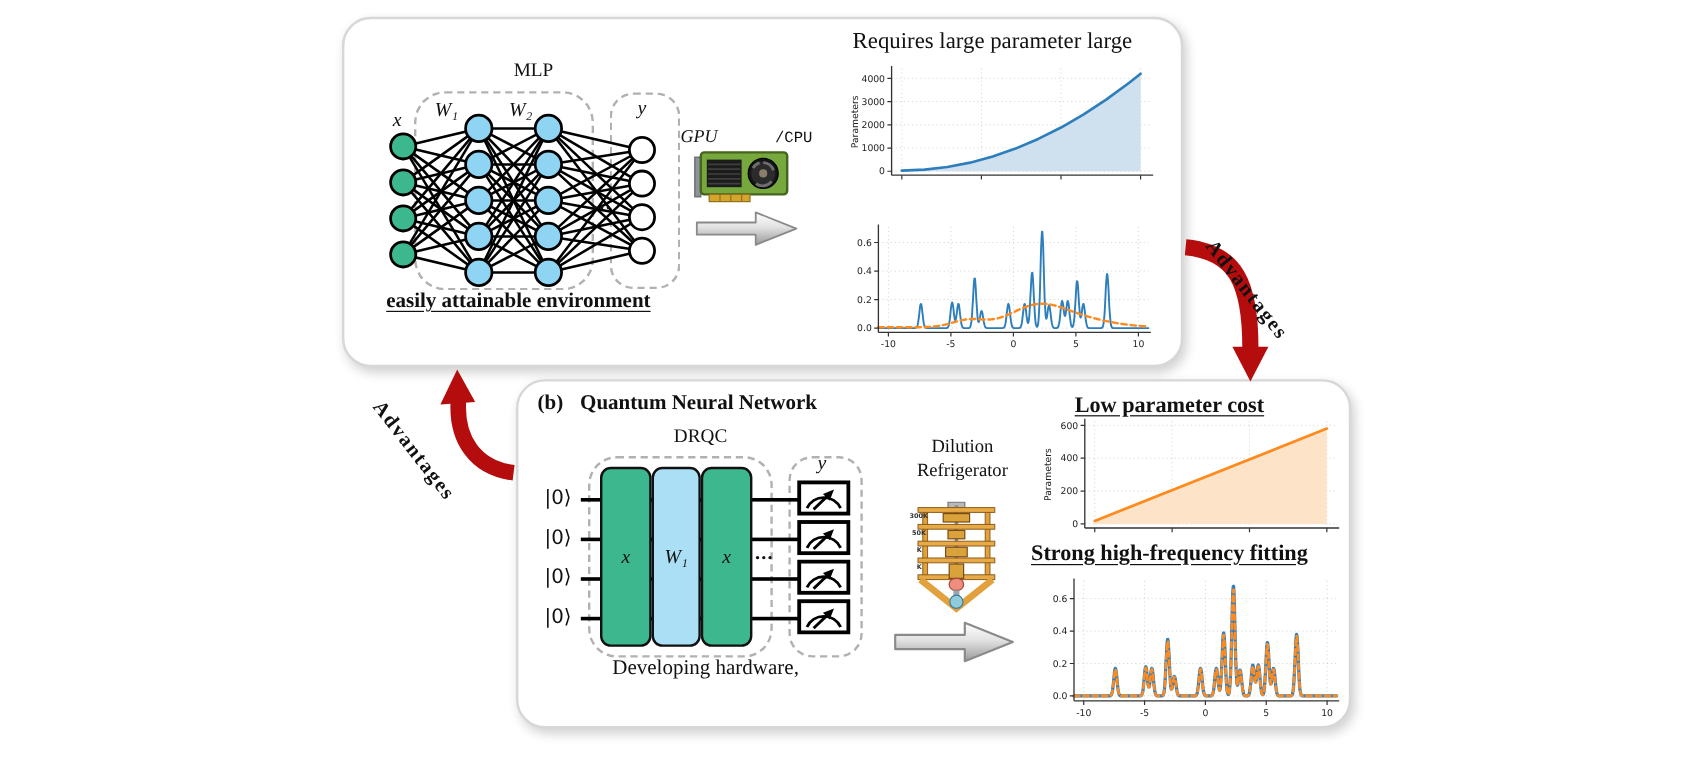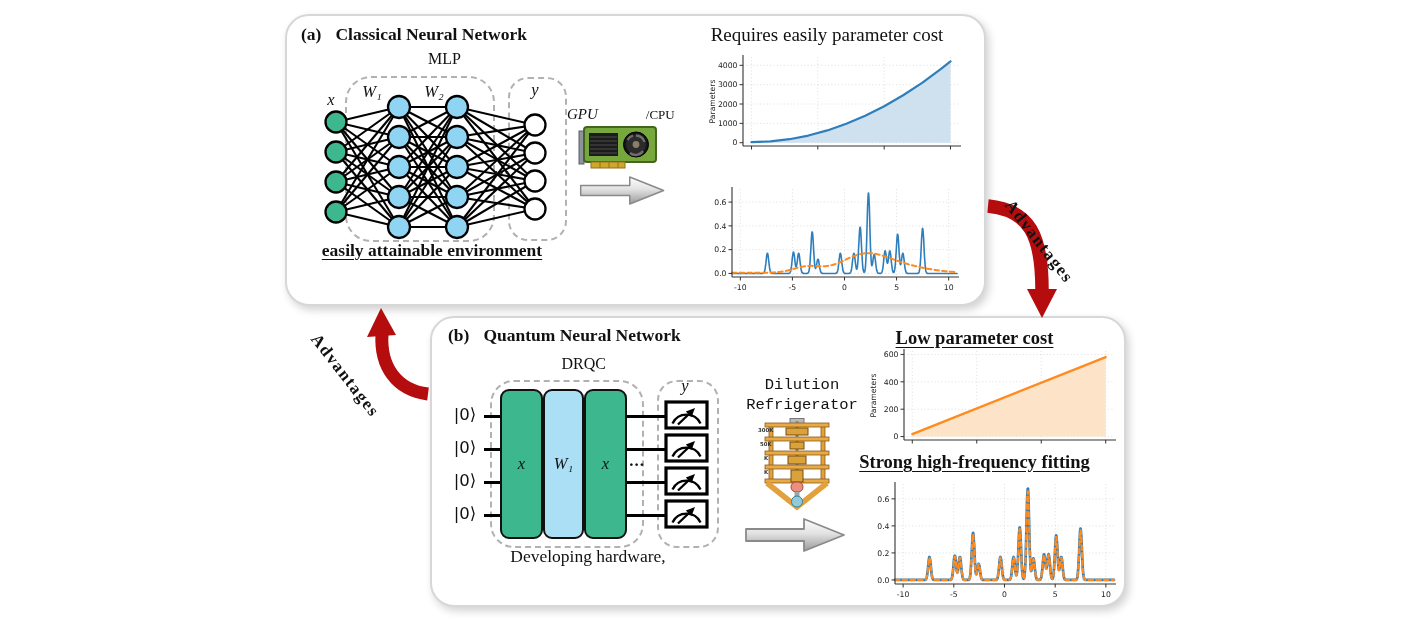--- a/index.html
+++ b/index.html
@@ -21,44 +21,41 @@
   .chart-title.bu{font-weight:bold;font-size:18.5px;text-decoration:underline;text-underline-offset:3px;}
   .gate{position:absolute;border:2.6px solid #111;border-radius:9px;display:flex;
         align-items:center;justify-content:center;font-style:italic;font-size:16.5px;}
   .wire{position:absolute;height:2.5px;background:#000;}
   .qubit{position:absolute;font-size:16.5px;text-align:center;
          font-family:"DejaVu Sans","Liberation Serif",sans-serif;}
   .adv{position:absolute;font-weight:bold;font-size:17px;letter-spacing:1.5px;white-space:nowrap;
        transform:rotate(52deg);transform-origin:left top;}
   .gpu-lbl{position:absolute;font-size:14.5px;text-align:center;white-space:nowrap;}
   .gpu-lbl .it{font-style:italic;font-size:15px;}
-  .gpu-lbl .up{font-family:Liberation Serif, serif;font-size:13px;padding-left:48px;}
+  .gpu-lbl .up{font-family:Liberation Mono, monospace;font-size:13px;padding-left:48px;}
   .fridge-lbl{position:absolute;text-align:center;font-size:15.5px;line-height:20px;}
   svg{display:block;}
 </style>
 </head>
 <body>
 
 <div class="canvas">
 
   <svg width="0" height="0" style="position:absolute" aria-hidden="true">
     <defs>
       <linearGradient id="arrGrad" x1="0" y1="0" x2="0" y2="1">
         <stop offset="0" stop-color="#ffffff"></stop>
         <stop offset="0.45" stop-color="#e2e2e2"></stop>
         <stop offset="1" stop-color="#9b9b9b"></stop>
       </linearGradient>
     </defs>
   </svg>
 
   <div class="panel" style="left:285px;top:14px;width:697px;height:288px;">
 
-    <div class="ptitle" style="left:14px;top:8px;">
-      <span class="tag">(a)</span><span>Classical Neural Network</span>
-    </div>
 
     <div class="plainlbl" style="left:88px;top:34px;width:86px;">MLP</div>
 
     <div class="dashedbox" style="left:58px;top:60px;width:146px;height:162px;border-radius:26px;"></div>
     <div class="dashedbox" style="left:221px;top:61px;width:55px;height:160px;border-radius:20px;"></div>
 
     <svg class="abs" style="left:15px;top:54px;" width="268" height="176">
         <line x1="34" y1="52" x2="97" y2="37" stroke="#000" stroke-width="2.1"></line>
         <line x1="34" y1="52" x2="97" y2="67" stroke="#000" stroke-width="2.1"></line>
         <line x1="34" y1="52" x2="97" y2="97" stroke="#000" stroke-width="2.1"></line>
@@ -176,21 +173,21 @@
       <rect x="14" y="38" width="34" height="6" fill="#d2a62c" stroke="#93701a"></rect>
       <line x1="23" y1="38" x2="23" y2="44" stroke="#93701a"></line>
       <line x1="32" y1="38" x2="32" y2="44" stroke="#93701a"></line>
       <line x1="41" y1="38" x2="41" y2="44" stroke="#93701a"></line>
     </svg>
 
     <svg class="abs" style="left:292px;top:158px;" width="88" height="33" viewBox="0 0 104 38">
       <polygon points="2,13 60,13 60,3 100,19 60,35 60,25 2,25" fill="url(#arrGrad)" stroke="#8a8a8a" stroke-width="1.8" stroke-linejoin="round"></polygon>
     </svg>
 
-    <div class="chart-title" style="left:400px;top:8px;width:280px;">Requires easily parameter cost</div>
+    <div class="chart-title" style="left:400px;top:8px;width:280px;">Requires large parameter large</div>
     <svg class="abs" style="left:420px;top:36px;" width="258" height="103">
         <line x1="44.526315789473685" y1="5" x2="44.526315789473685" y2="94" stroke="#d6d6d6" stroke-width="0.8" stroke-dasharray="1 2.4"></line>
         <line x1="110.84210526315792" y1="5" x2="110.84210526315792" y2="94" stroke="#d6d6d6" stroke-width="0.8" stroke-dasharray="1 2.4"></line>
         <line x1="177.15789473684214" y1="5" x2="177.15789473684214" y2="94" stroke="#d6d6d6" stroke-width="0.8" stroke-dasharray="1 2.4"></line>
         <line x1="243.47368421052633" y1="5" x2="243.47368421052633" y2="94" stroke="#d6d6d6" stroke-width="0.8" stroke-dasharray="1 2.4"></line>
         <line x1="36" y1="90.7108695652174" x2="252" y2="90.7108695652174" stroke="#d6d6d6" stroke-width="0.8" stroke-dasharray="1 2.4"></line>
         <line x1="36" y1="71.36304347826086" x2="252" y2="71.36304347826086" stroke="#d6d6d6" stroke-width="0.8" stroke-dasharray="1 2.4"></line>
         <line x1="36" y1="52.01521739130435" x2="252" y2="52.01521739130435" stroke="#d6d6d6" stroke-width="0.8" stroke-dasharray="1 2.4"></line>
         <line x1="36" y1="32.667391304347824" x2="252" y2="32.667391304347824" stroke="#d6d6d6" stroke-width="0.8" stroke-dasharray="1 2.4"></line>
         <line x1="36" y1="13.3195652173913" x2="252" y2="13.3195652173913" stroke="#d6d6d6" stroke-width="0.8" stroke-dasharray="1 2.4"></line>
@@ -300,21 +297,21 @@
       <rect x="2" y="2" width="41" height="26" fill="#fff" stroke="#000" stroke-width="3.2"></rect>
       <path d="M8.5 23.5 A15.5 15.5 0 0 1 36.5 23.5" fill="none" stroke="#000" stroke-width="2.4"></path>
       <line x1="14" y1="24.5" x2="25" y2="14" stroke="#000" stroke-width="2.4"></line>
       <polygon points="31,8 27.4,17.2 21.8,11.6"></polygon>
     </svg>
 
     <div class="caption" style="left:0px;top:226px;width:312px;">
       <div>Developing hardware,</div>
     </div>
 
-    <div class="fridge-lbl" style="left:308px;top:57px;width:124px;font-family:Liberation Mono, monospace;">
+    <div class="fridge-lbl" style="left:308px;top:45px;width:124px;">
       <div>Dilution</div>
       <div>Refrigerator</div>
     </div>
 
     <svg class="abs" style="left:325px;top:100px;" width="80" height="97" viewBox="0 0 80 97">
       <rect x="33" y="0.5" width="14" height="5.5" fill="#b9b9b9" stroke="#777"></rect>
       <rect x="12" y="6" width="4" height="57" fill="#e2a13c" stroke="#8a5a1a" stroke-width="0.8"></rect>
       <rect x="64" y="6" width="4" height="57" fill="#e2a13c" stroke="#8a5a1a" stroke-width="0.8"></rect>
       <rect x="38.5" y="3" width="3" height="68" fill="#8f8f8f"></rect>
       <rect x="8" y="5" width="64" height="4" fill="#e8aa45" stroke="#8a5a1a" stroke-width="0.8"></rect>

